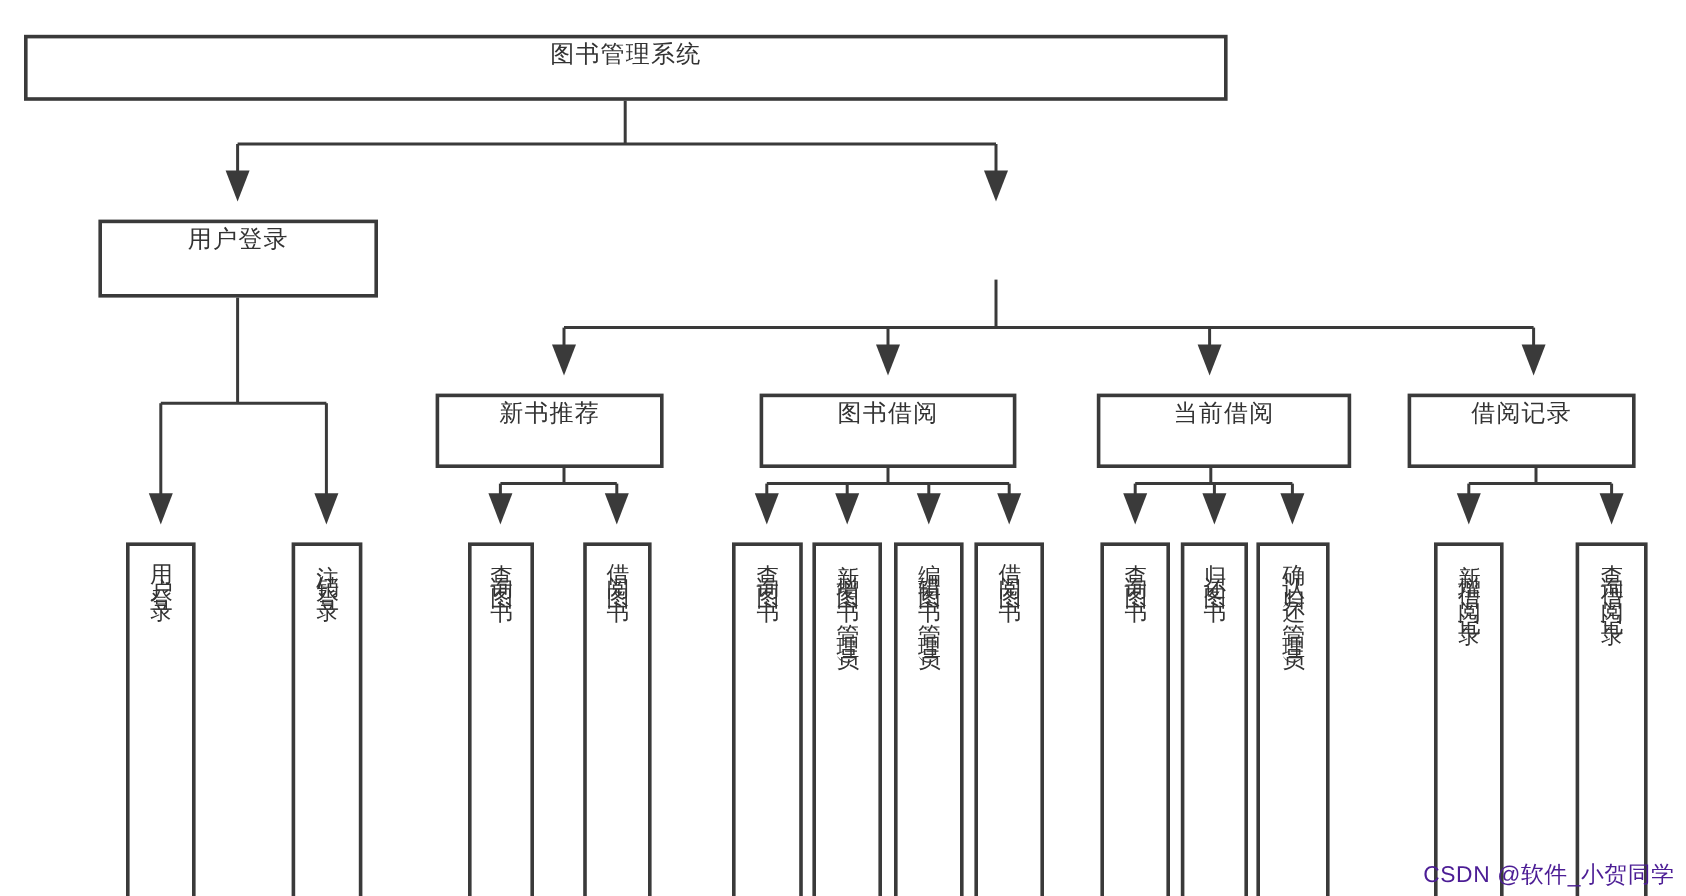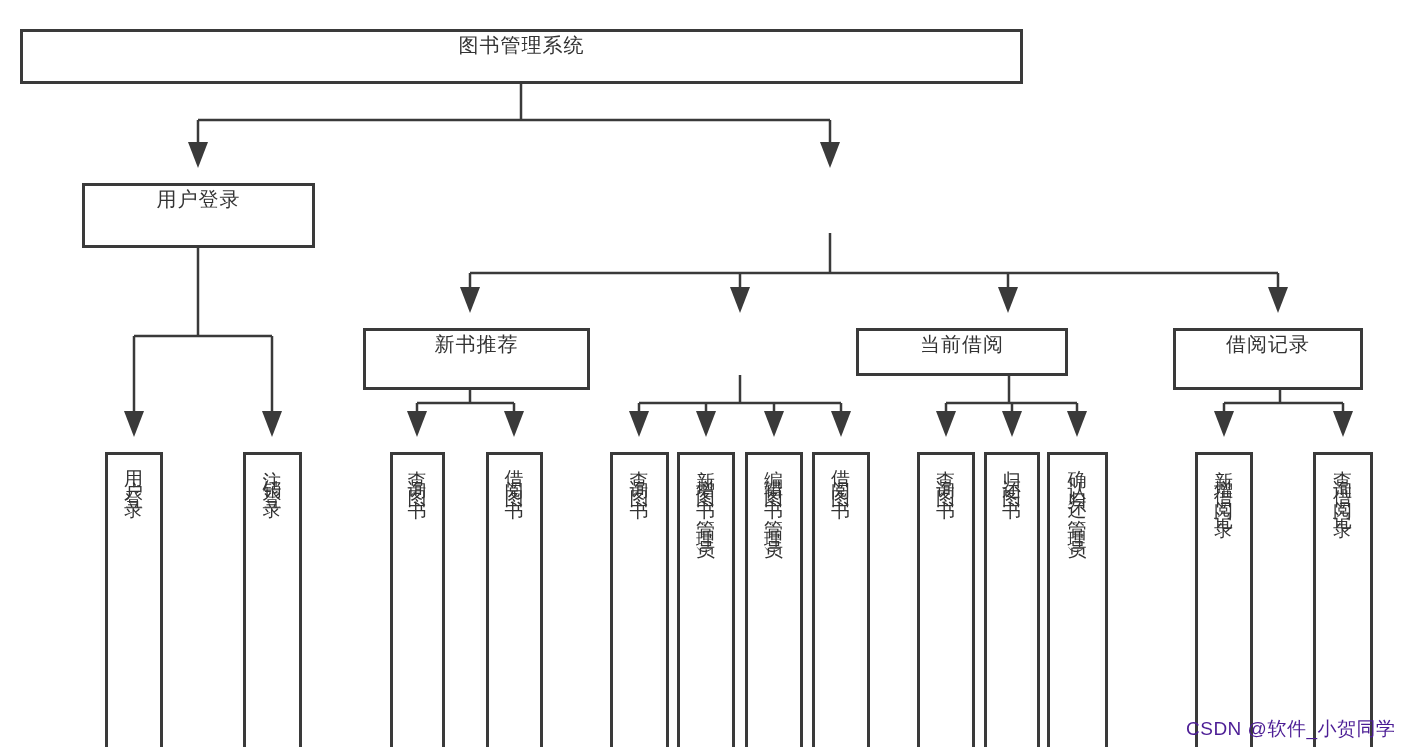--- a/index.html
+++ b/index.html
@@ -32,23 +32,23 @@
     letter-spacing:10px;
     line-height:1;
     color:#333333;
   }
   
   .n-root{left:20px;top:14px;width:1003px;height:55px;}
   
   .n-user-login{left:82px;top:168px;width:233px;height:65px;}
   .n-book-mgmt{left:713px;top:168px;width:234px;height:65px;}
   
-  .n-new-rec{left:363px;top:313px;width:227px;height:62px;}
+  .n-new-rec{left:363px;top:313px;width:190px;height:62px;}
   .n-borrow{left:633px;top:313px;width:214px;height:62px;}
-  .n-current{left:856px;top:313px;width:212px;height:48px;}
+  .n-current{left:914px;top:313px;width:212px;height:62px;}
   .n-records{left:1173px;top:313px;width:190px;height:62px;}
   
   .lf{top:437px;height:298px;}
   .lf-a1{left:105px;width:58px;}
   .lf-a2{left:243px;width:59px;}
   .lf-b1{left:390px;width:55px;}
   .lf-b2{left:486px;width:57px;}
   .lf-c1{left:610px;width:59px;}
   .lf-c2{left:677px;width:58px;}
   .lf-c3{left:745px;width:58px;}
@@ -146,20 +146,23 @@
     <span>图书管理系统</span>
   </div>
 
   <div class="node n-user-login">
     <span>用户登录</span>
   </div>
 
   <div class="node n-new-rec">
     <span>新书推荐</span>
   </div>
+  <div class="node n-borrow">
+    <span>图书借阅</span>
+  </div>
   <div class="node n-current">
     <span>当前借阅</span>
   </div>
   <div class="node n-records">
     <span>借阅记录</span>
   </div>
 
   <div class="node leaf lf lf-a1">
     <span class="vtext">用户登录</span>
   </div>

